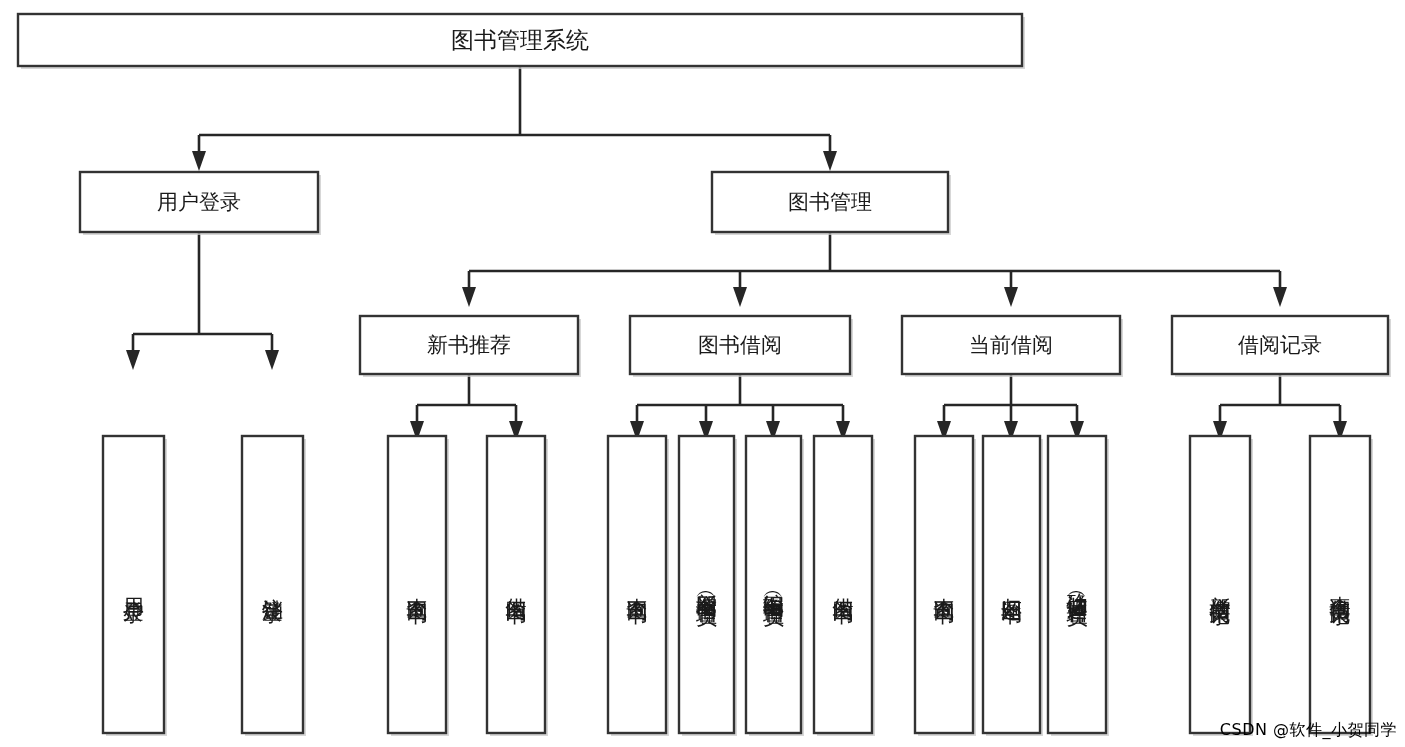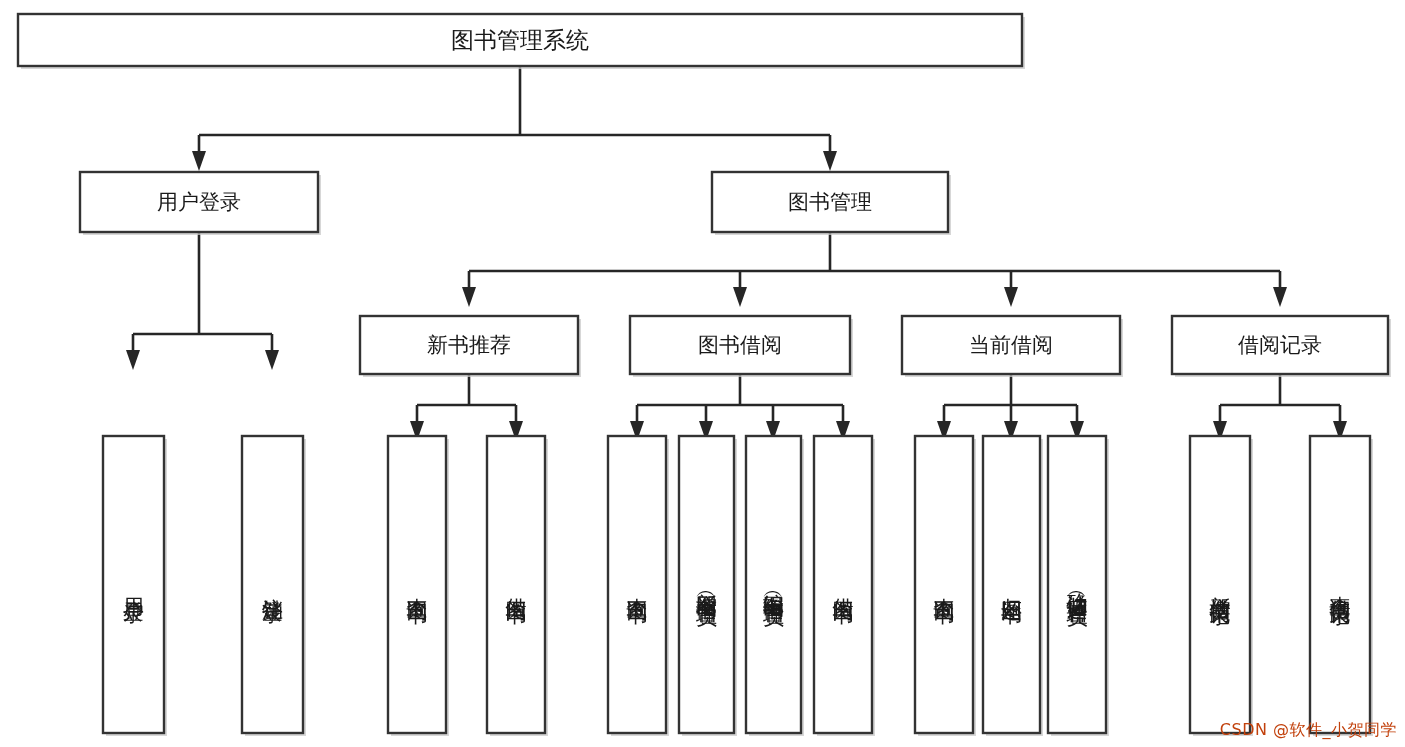--- a/index.html
+++ b/index.html
@@ -72,21 +72,21 @@
     align-items: center;
     justify-content: center;
     pointer-events: none;
   }
   #watermark {
     position: absolute;
     right: 8px;
     bottom: 6px;
     font-family: "DejaVu Sans", "Liberation Sans", sans-serif;
     font-size: 16px;
-    color: #c2410c;
+    color: #000000;
     letter-spacing: 0.5px;
     user-select: none;
   }
 </style>
 </head>
 <body>
 
 <div id="diagram-root">
 
   <svg id="tree-svg" viewBox="0 0 1405 747">

